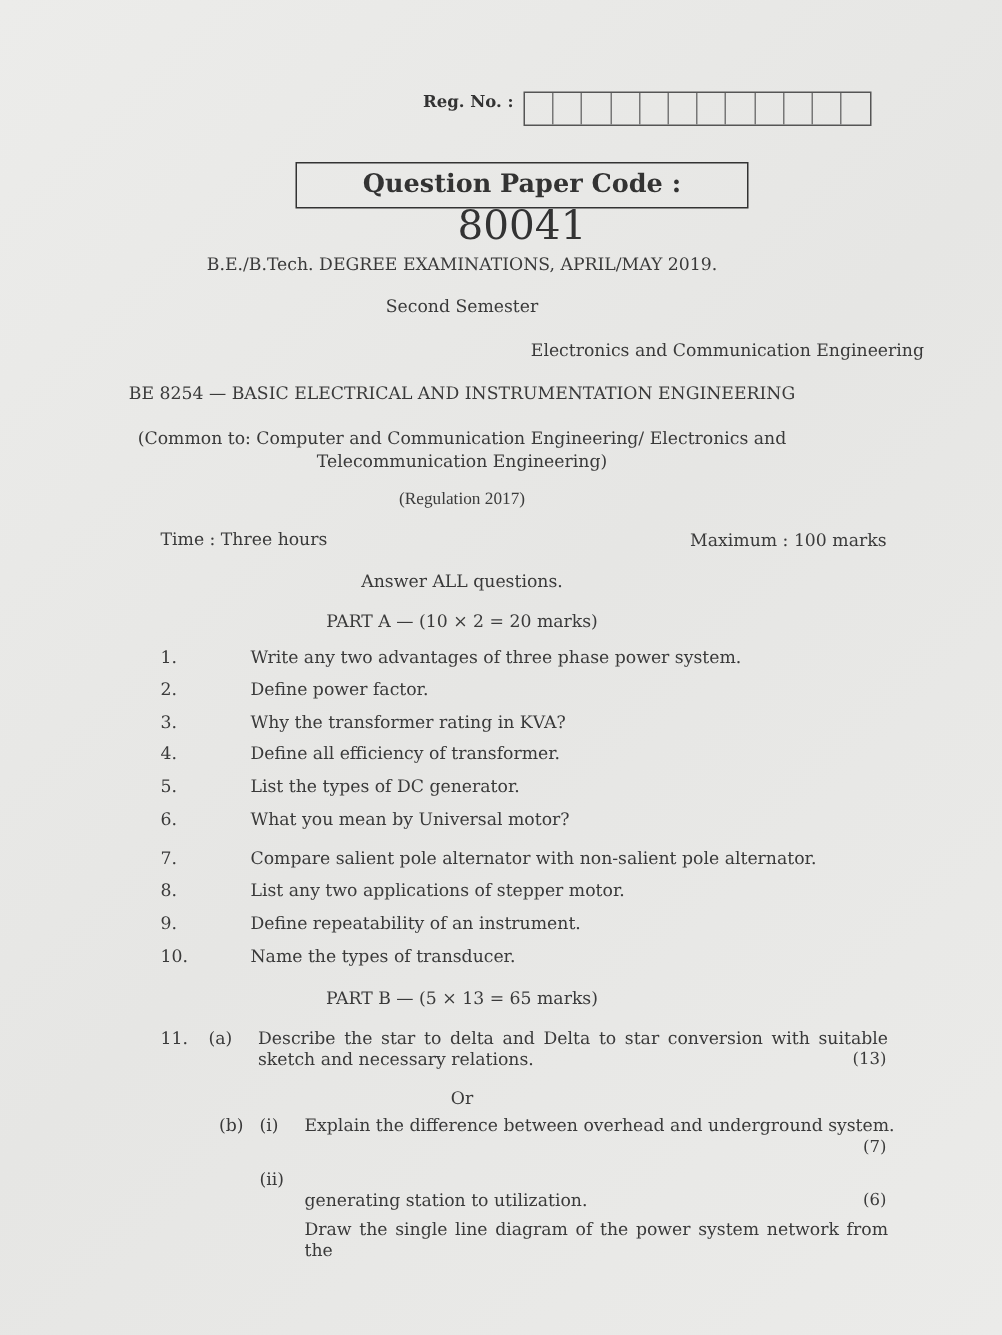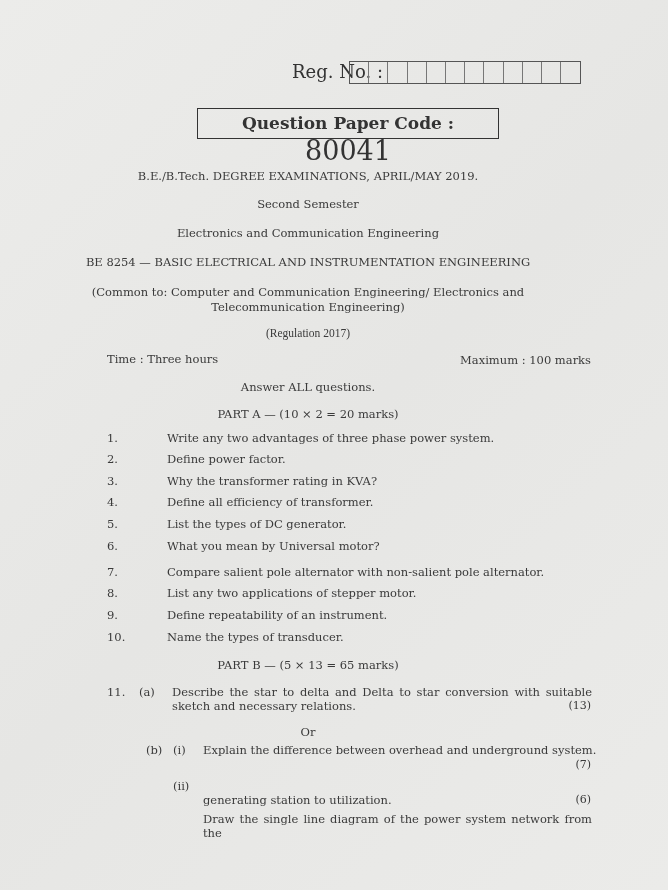--- a/index.html
+++ b/index.html
@@ -7,21 +7,21 @@
     width:668px; height:890px; overflow:hidden;
     background:#e9e9e7;
     font-family:"DejaVu Serif", "Liberation Serif", serif;
     color:#3a3a3a;
     position:relative;
   }
   .page { position:absolute; inset:0; background:linear-gradient(135deg,#ececea 0%,#e6e6e4 50%,#ebebe9 100%); }
   .abs { position:absolute; }
   .center { position:absolute; left:0; width:616px; text-align:center; }
   .t12 { font-size:11.5px; }
-  .reg { left:292px; top:61px; font-size:18px; font-weight:normal; color:#333; }
+  .reg { left:282px; top:61px; font-size:11px; font-weight:bold; color:#333; }
   .reg-boxes { left:349px; top:61px; display:flex; border:1px solid #555; height:21px; }
   .reg-box { width:19.2px; height:21px; border-right:1px solid #777; box-sizing:border-box; }
   .reg-box:last-child { border-right:none; }
   .qpc { left:197px; top:108px; width:302px; height:31px; border:1.5px solid #333; box-sizing:border-box;
          text-align:center; line-height:28px; font-size:17px; font-weight:bold; color:#333; }
   .qpc .code { font-size:27px; font-weight:normal; }
   .num { position:absolute; left:107px; font-size:11.5px; }
   .qtext { position:absolute; left:139px; font-size:11.5px;margin-left:28px; }
   .marks { position:absolute; right:77px; font-size:11px; }
 </style>
@@ -46,21 +46,21 @@
     <div class="reg-box"></div>
   </div>
 
   <div class="abs qpc">
     <span>Question Paper Code :</span>
     <span class="code">80041</span>
   </div>
 
   <div class="center t12" style="top:169px;">B.E./B.Tech. DEGREE EXAMINATIONS, APRIL/MAY 2019.</div>
   <div class="center t12" style="top:197px;">Second Semester</div>
-  <div class="center t12" style="top:226px;">Electronics and Communication Engineering</div>
+  <div class="center t12" style="top:226px;text-align:right;">Electronics and Communication Engineering</div>
   <div class="center t12" style="top:255px;">BE 8254 — BASIC ELECTRICAL AND INSTRUMENTATION ENGINEERING</div>
   <div class="center t12" style="top:285px;">(Common to: Computer and Communication Engineering/ Electronics and</div>
   <div class="center t12" style="top:300px;">Telecommunication Engineering)</div>
   <div class="center t12" style="top:327px;font-family:Liberation Serif, serif;">(Regulation 2017)</div>
 
   <div class="abs t12" style="left:107px; top:352px;">Time : Three hours</div>
   <div class="abs t12" style="right:77px; top:353px;">Maximum : 100 marks</div>
 
   <div class="center t12" style="top:380px;">Answer ALL questions.</div>
   <div class="center t12" style="top:407px;">PART A — (10 × 2 = 20 marks)</div>

